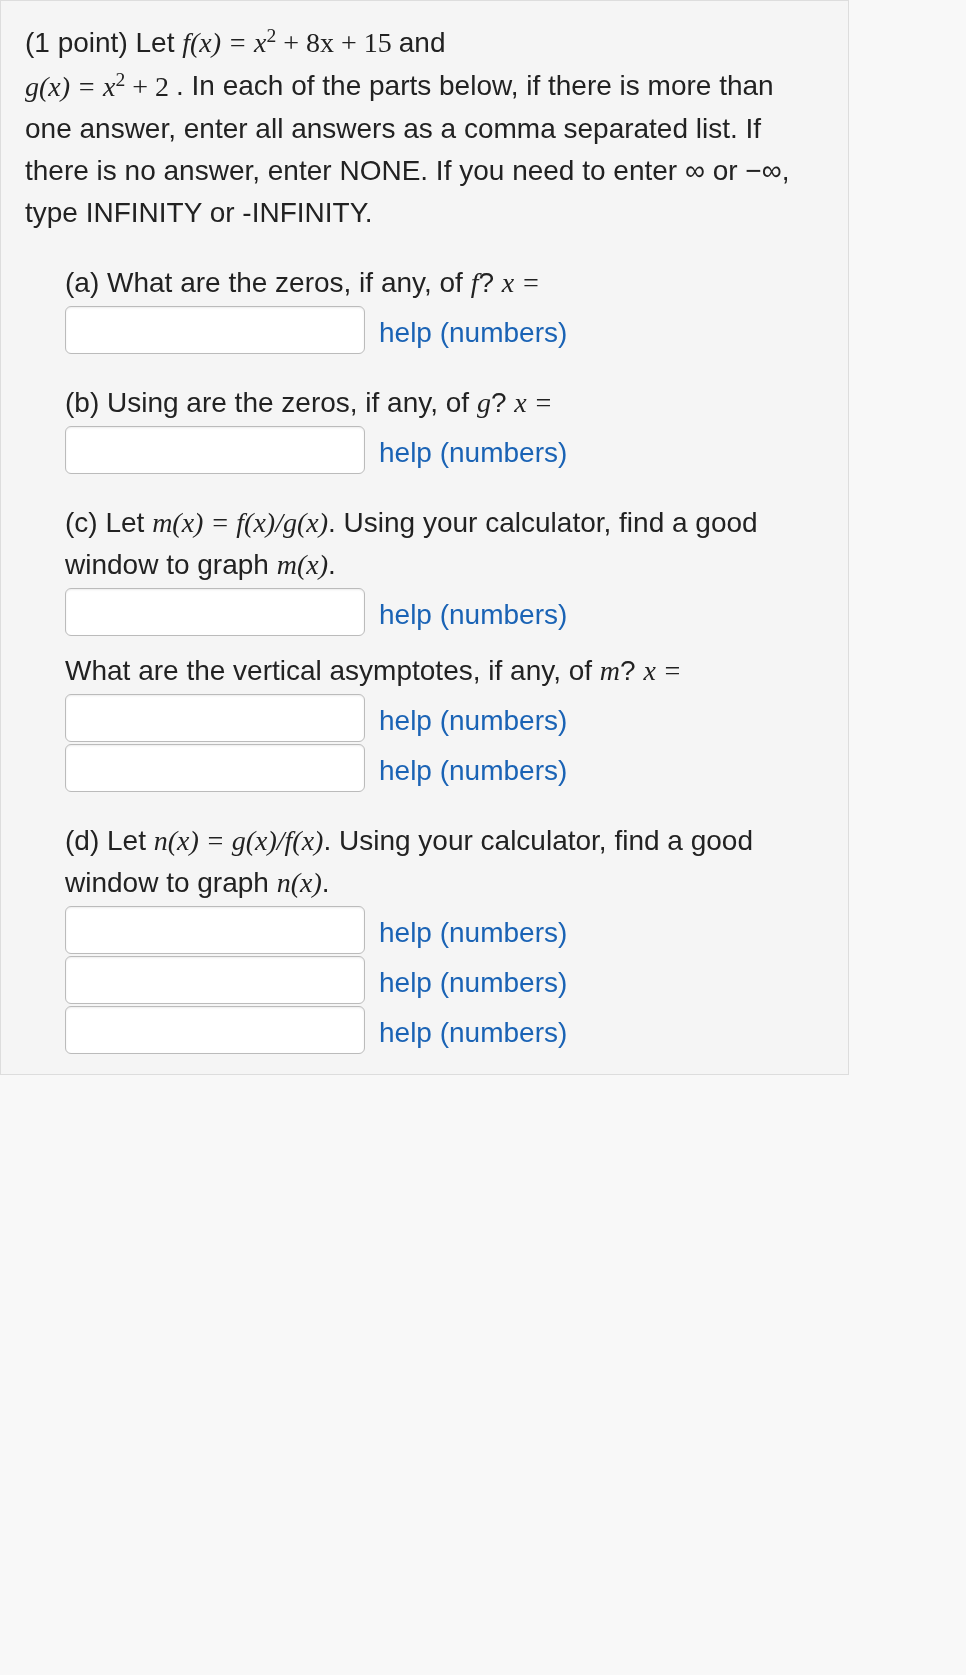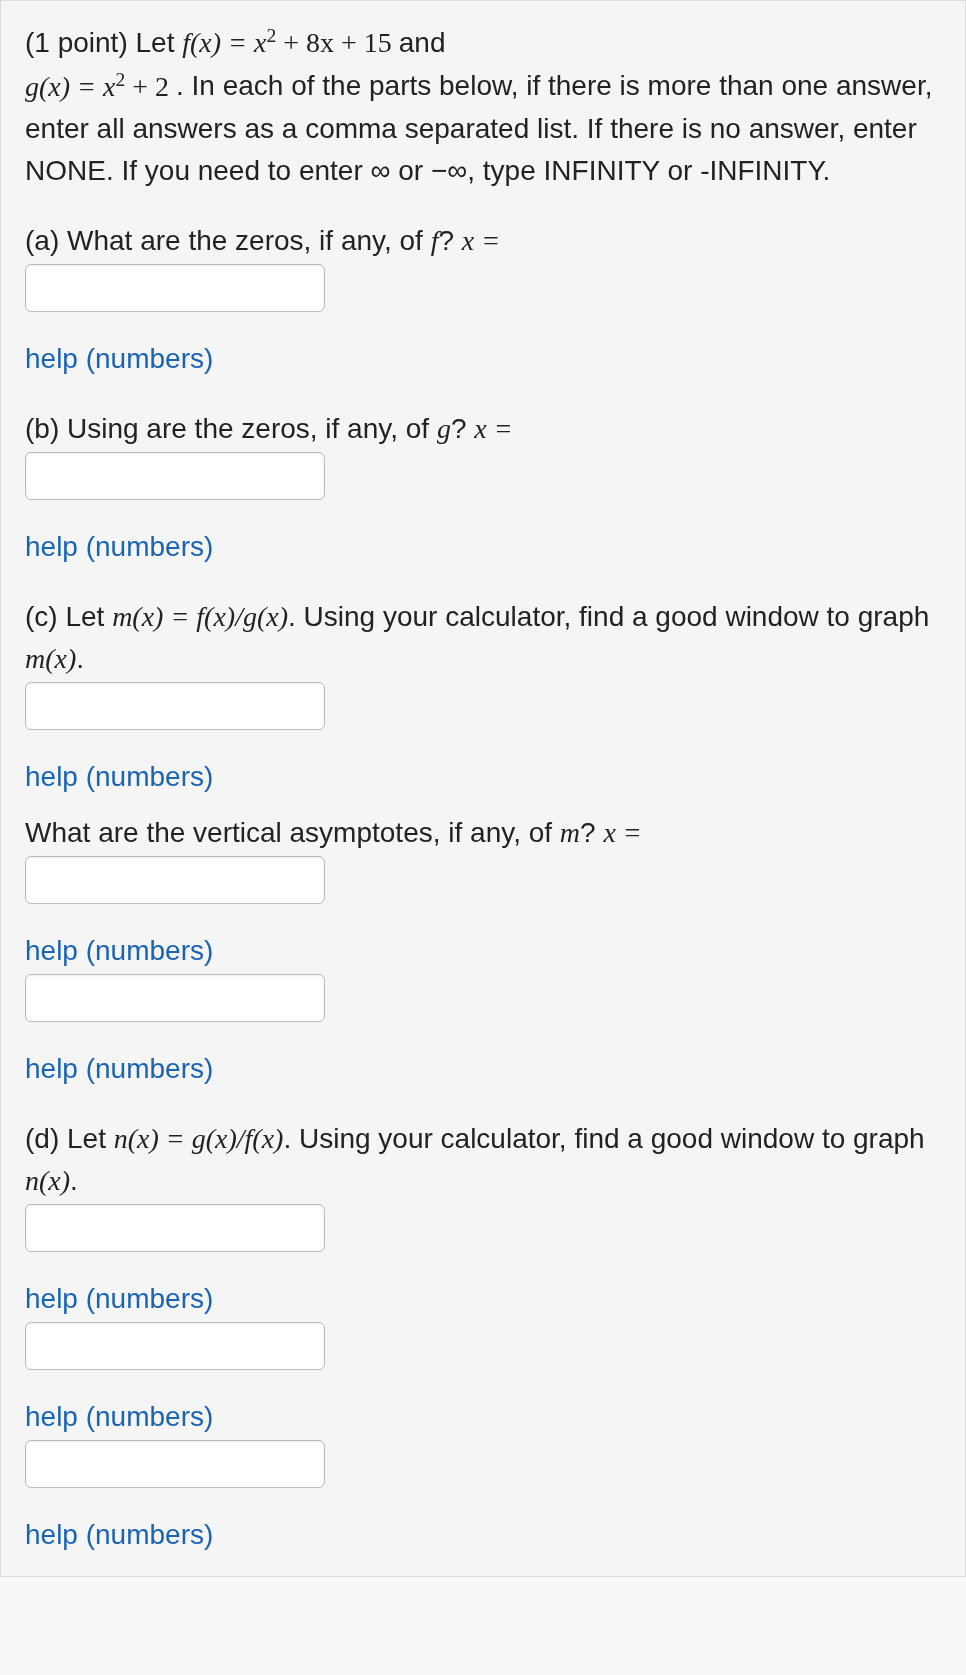--- a/index.html
+++ b/index.html
@@ -3,34 +3,34 @@
 <meta charset="utf-8">
 <style>
   * { box-sizing: border-box; }
   body {
     margin: 0;
     padding: 0;
     font-family: Arial, Helvetica, sans-serif;
     background: #f8f8f8;
   }
   .container {
-    width: 966px;
+    width: 849px;
     background: #f5f5f5;
     border: 1px solid #ddd;
     padding: 20px 24px;
     font-size: 28px;
     line-height: 1.5;
     color: #222;
   }
   .math { font-family: 'Times New Roman', Times, serif; font-style: italic; }
   .mathup { font-family: 'Times New Roman', Times, serif; font-style: normal; }
   .sup { vertical-align: super; font-size: 0.7em; font-style: normal;}
   .emph { }
-  .section { margin-top: 28px; }
-  .row { margin-top: 6px; display:flex; align-items:flex-start; flex-wrap:wrap; gap:26px;flex-direction:column;}
+  .section { margin-top: 28px; margin-left: 40px; }
+  .row { margin-top: 6px; display:flex; align-items:flex-end; flex-wrap:wrap; gap:14px;}
   .row-first { margin-top: 2px; }
   input.answer {
     width: 300px;
     height: 48px;
     font-size: 24px;
     padding: 4px 8px;
     border: 1px solid #bbb;
     border-radius: 6px;
     background: #fff;
     box-shadow: inset 0 1px 2px rgba(0,0,0,0.08);

